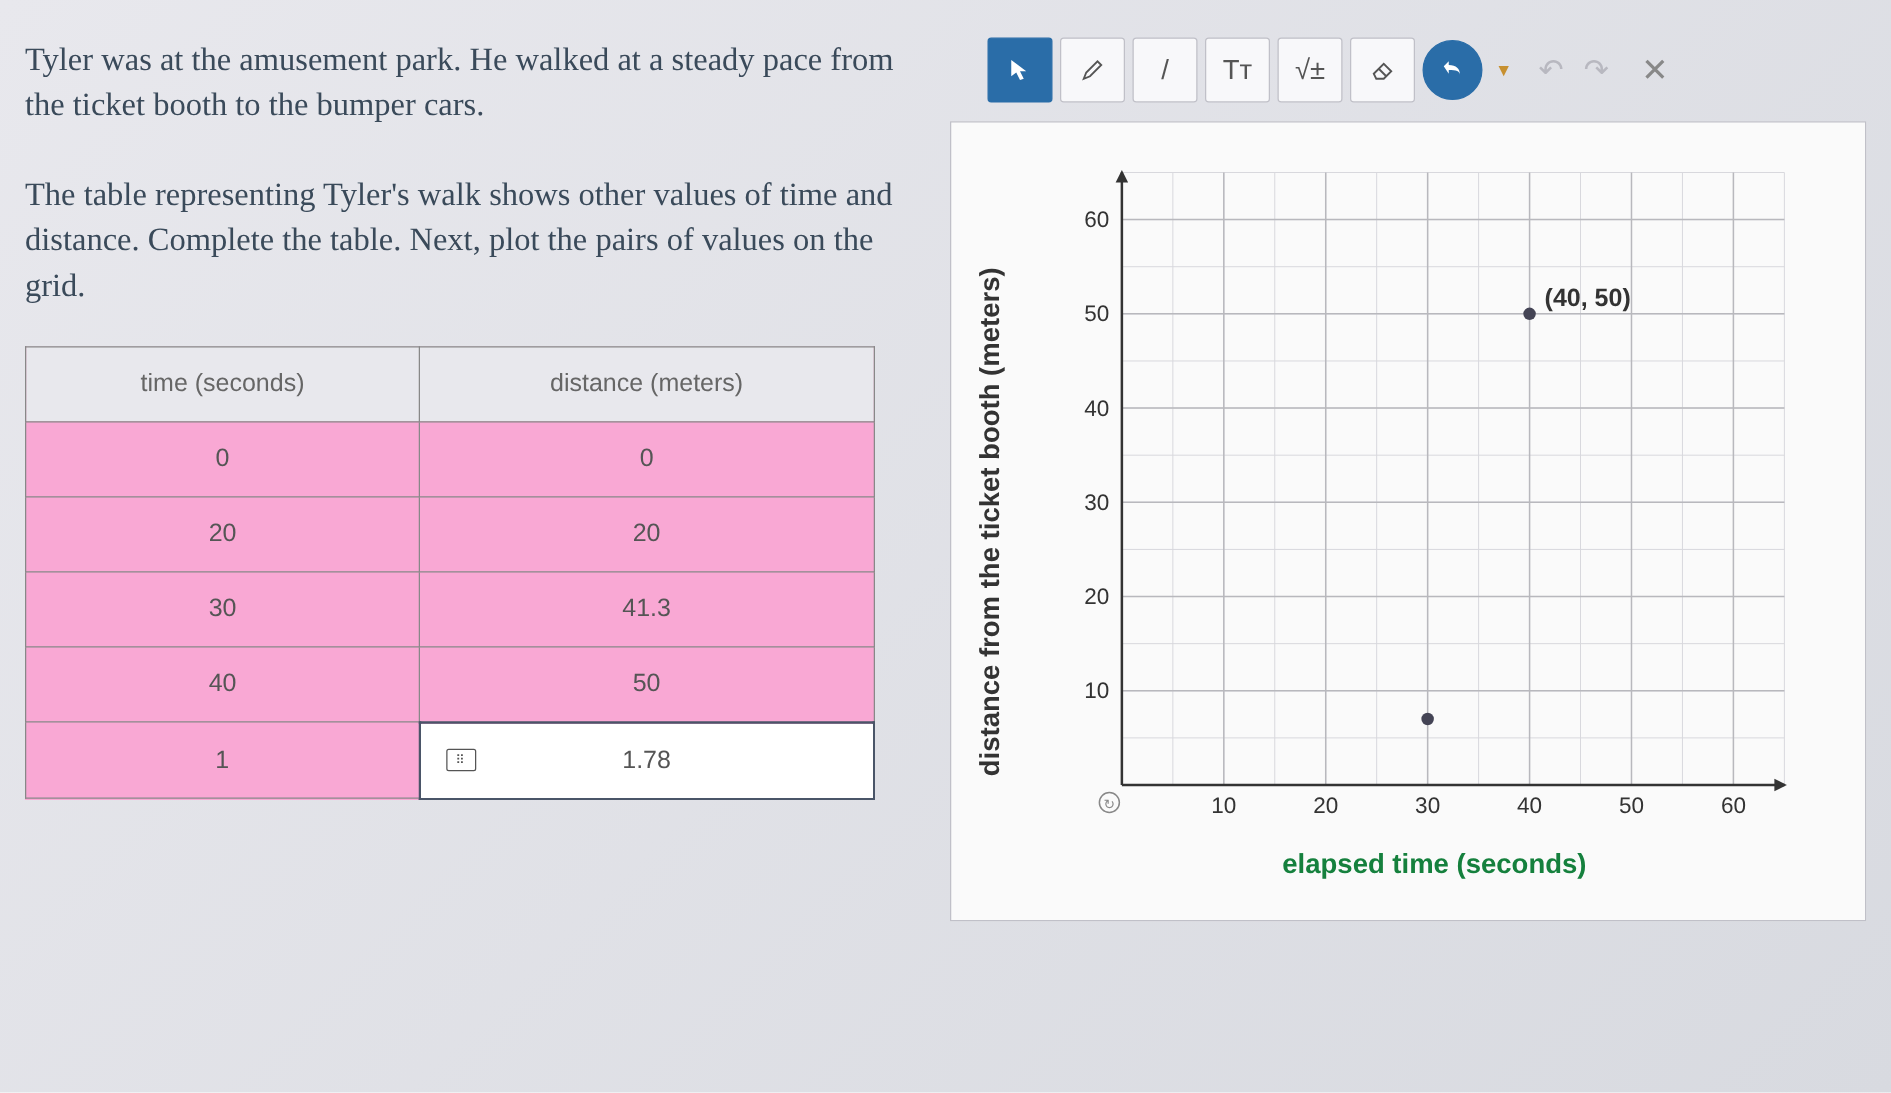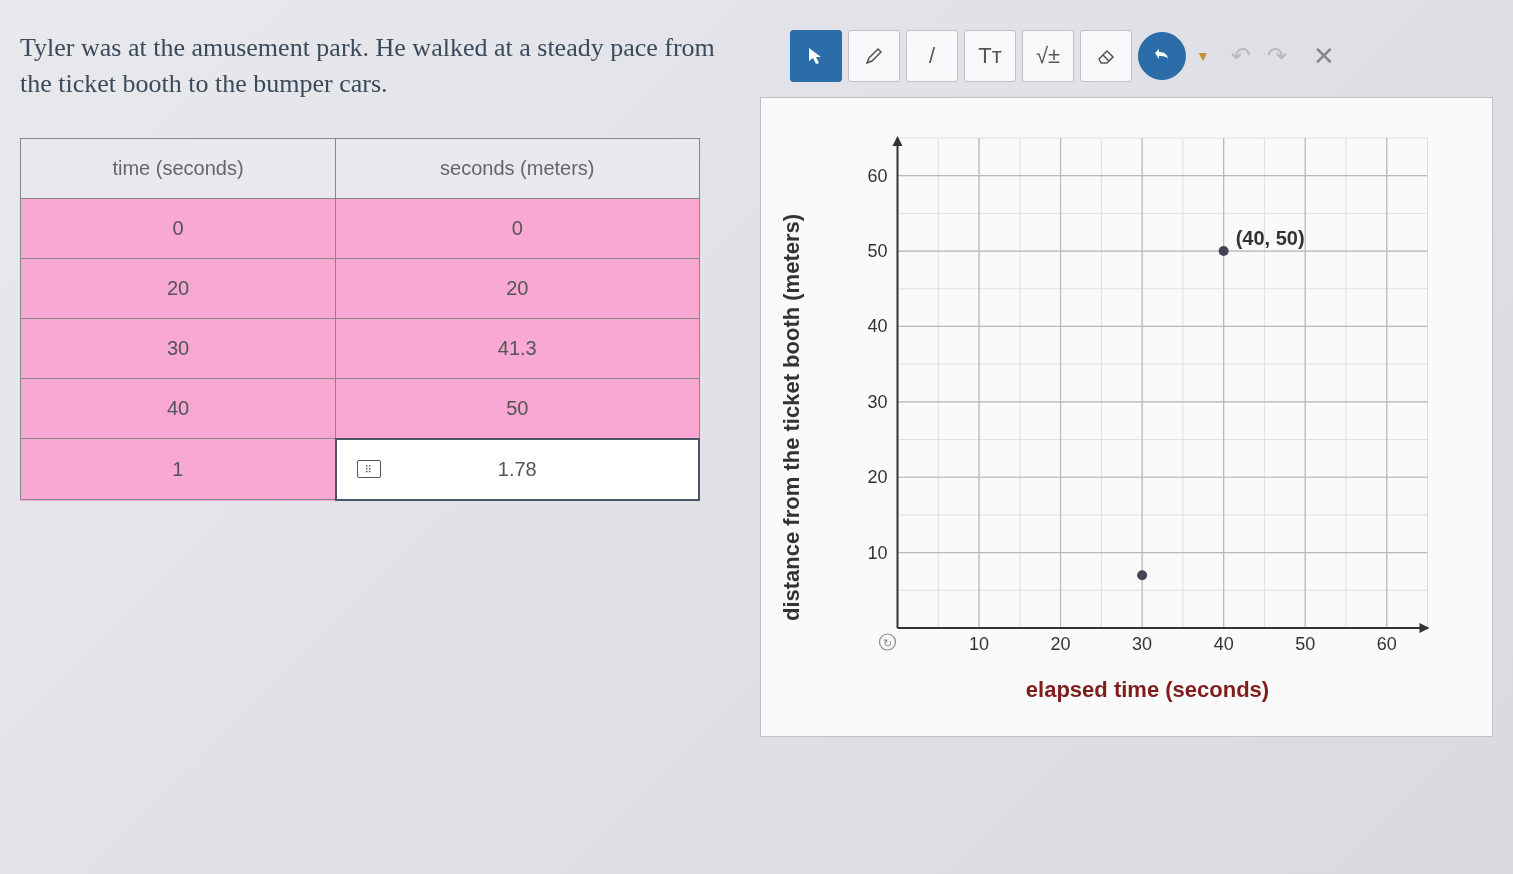--- a/index.html
+++ b/index.html
@@ -151,37 +151,38 @@
       flex: 1;
       position: relative;
       padding-top: 20px;
     }
     .chart-svg {
       width: 100%;
       height: 540px;
     }
     .x-axis-label {
       font-size: 22px;
-      color: #7f1d1d;
+      color: #15803d;
       font-weight: bold;
       text-align: center;
       margin-top: 5px;
     }
   </style>
 </head>
 <body>
 
 <div class="left-col">
   <p class="problem-text">Tyler was at the amusement park. He walked at a steady pace from the ticket booth to the bumper cars.</p>
+  <p class="instruction-text">The table representing Tyler's walk shows other values of time and distance. Complete the table. Next, plot the pairs of values on the grid.</p>
 
   <table class="data-table">
     <thead>
       <tr>
         <th>time (seconds)</th>
-        <th>seconds (meters)</th>
+        <th>distance (meters)</th>
       </tr>
     </thead>
     <tbody>
       <tr>
         <td>0</td>
         <td>0</td>
       </tr>
       <tr>
         <td>20</td>
         <td>20</td>

